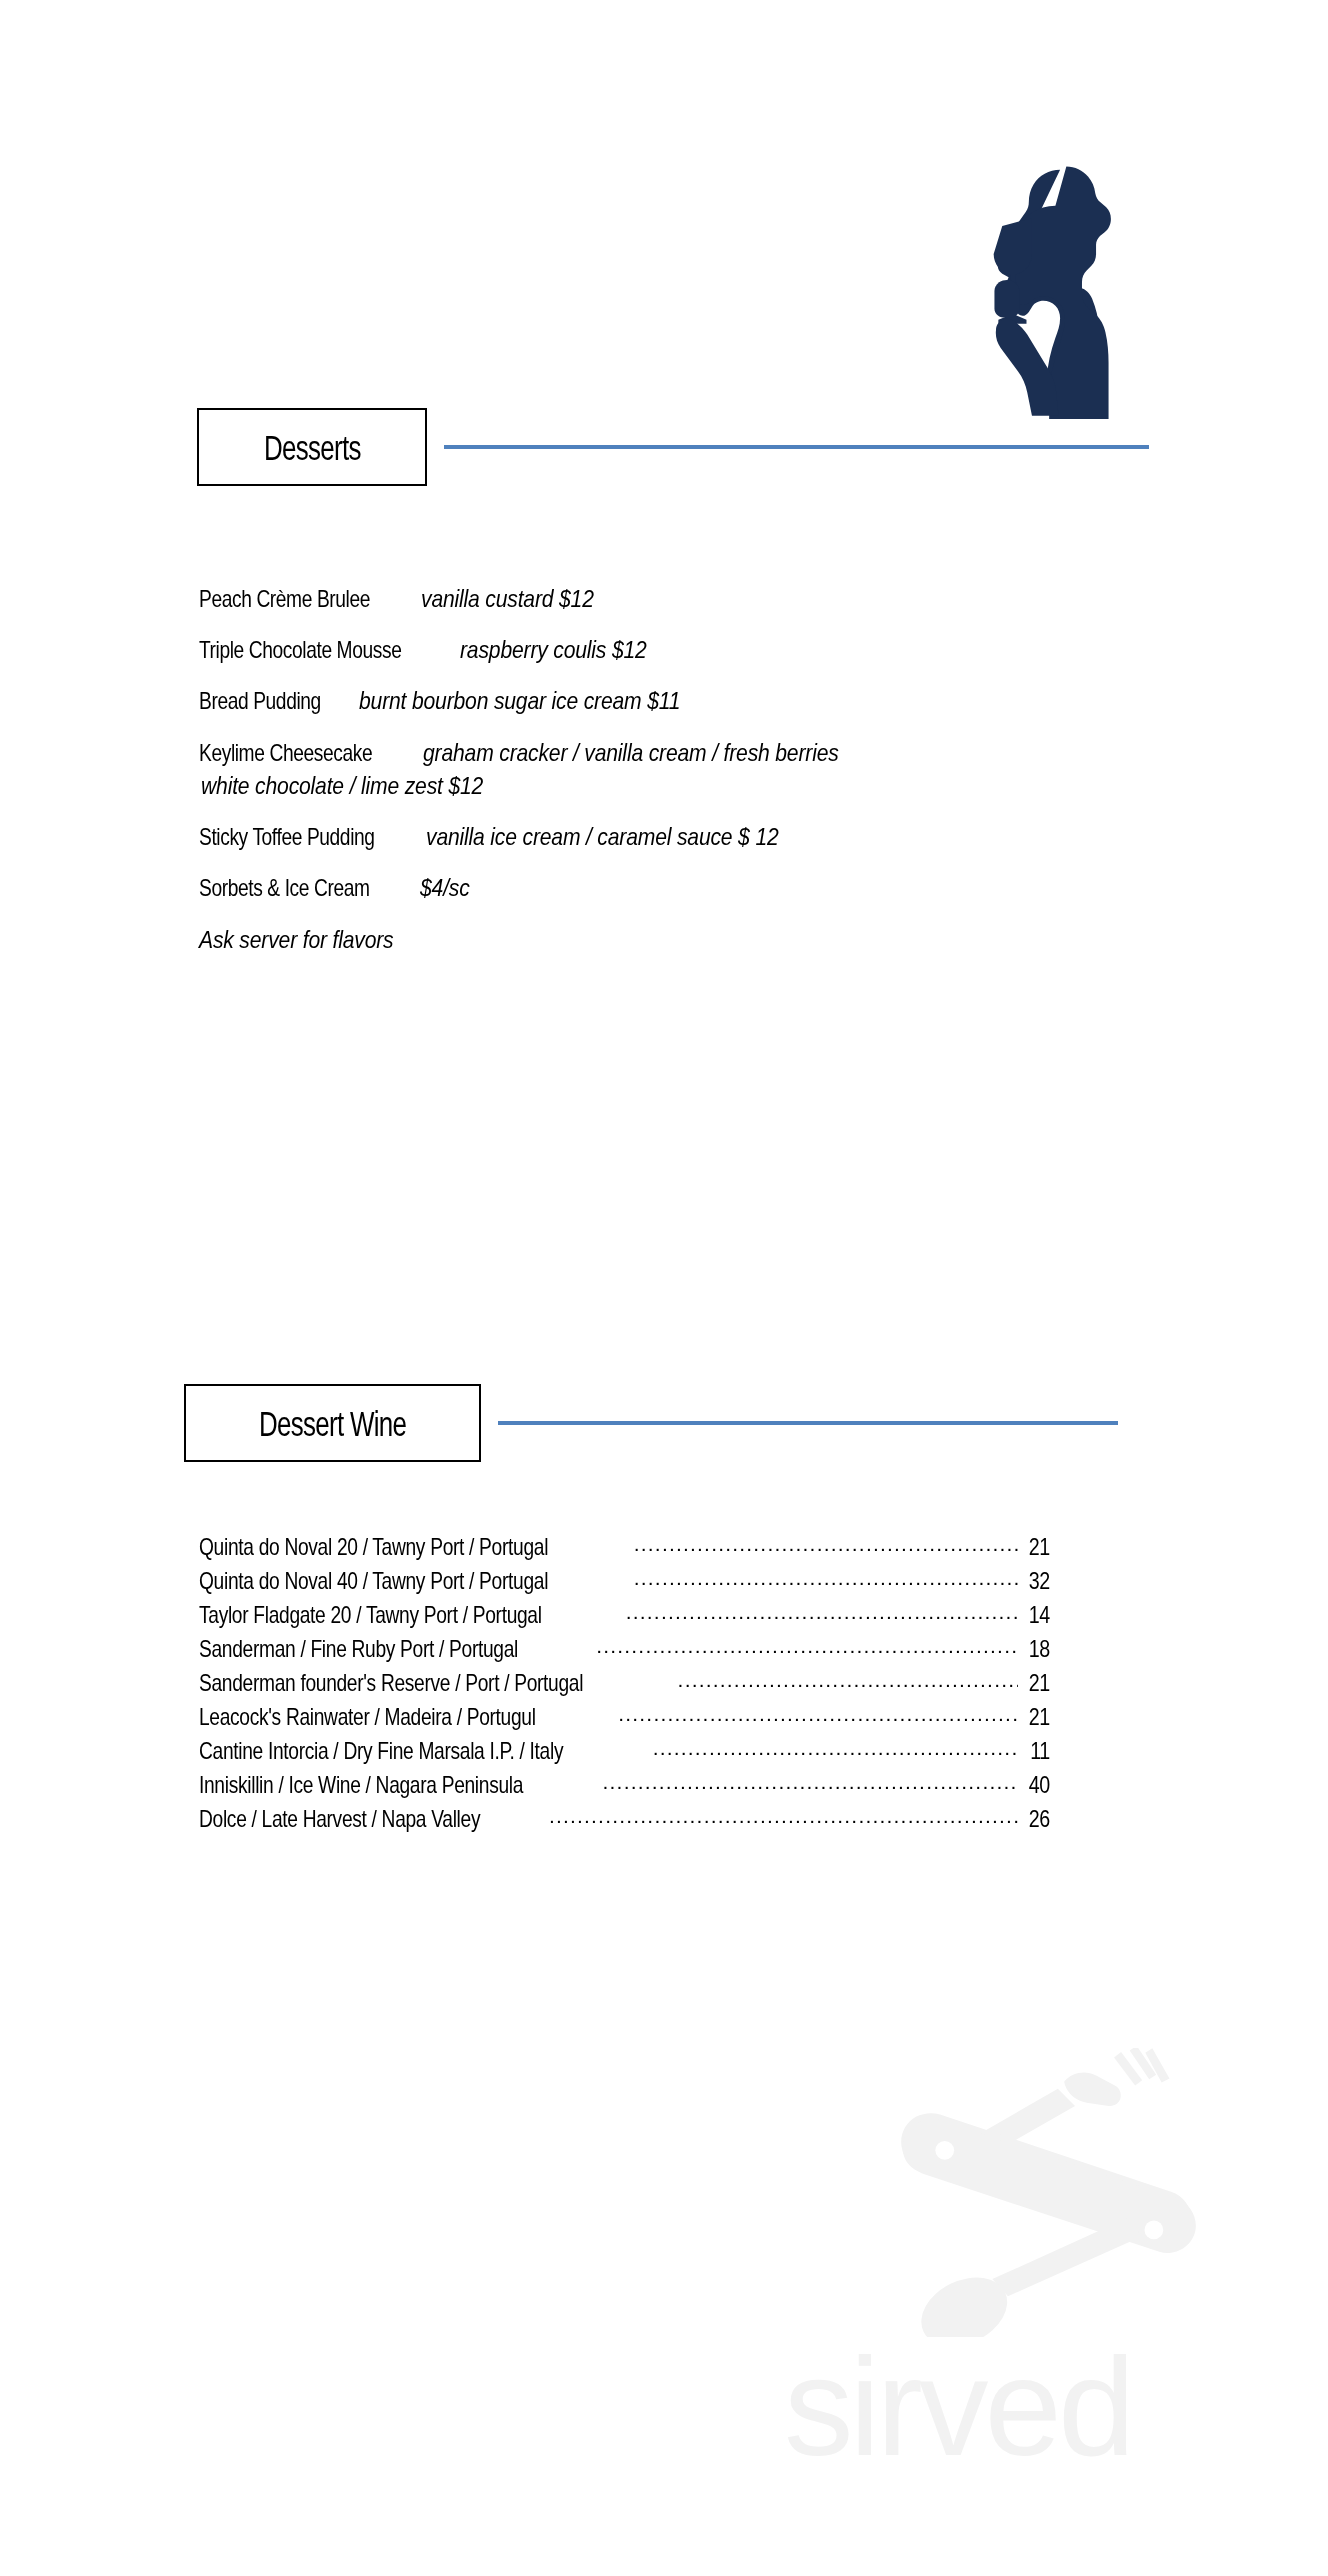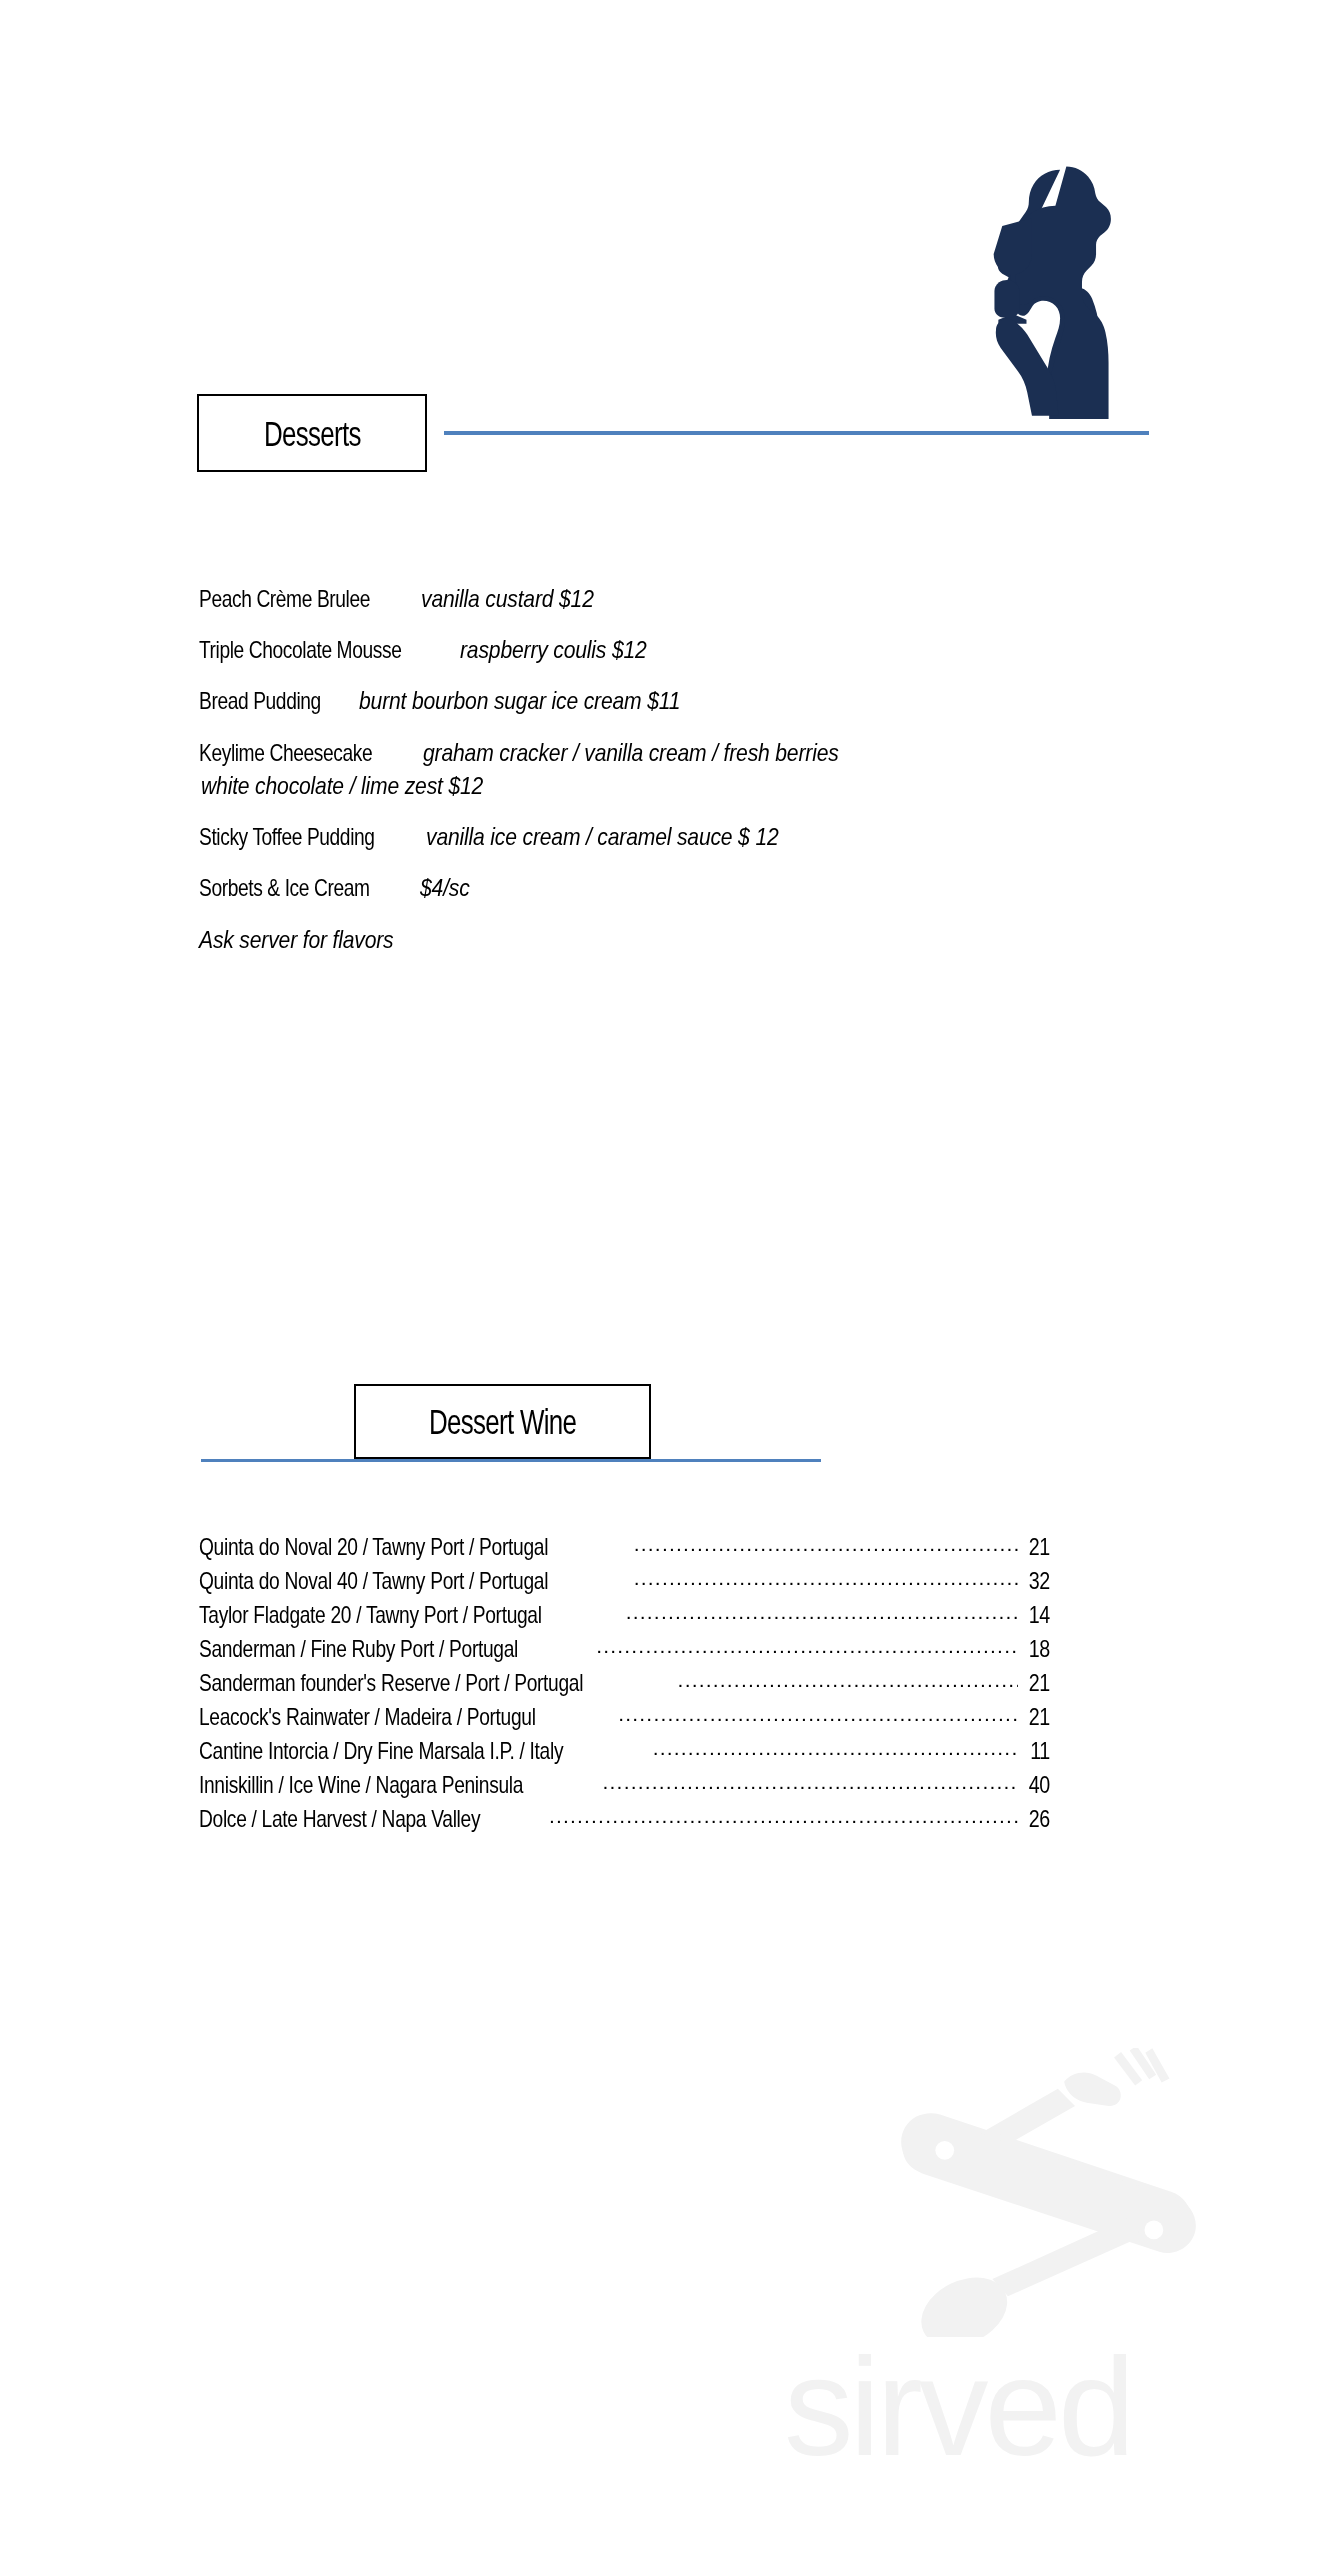--- a/index.html
+++ b/index.html
@@ -56,25 +56,25 @@
     line-height: 1;
   }
   .head-rule {
     height: 3.1px;
     background: #4f81bd;
     margin-left: 17px;
     position: relative;
     z-index: 1;
   }
 
-  #head-desserts { left: 197px; top: 394px; }
+  #head-desserts { left: 197px; top: 408px; }
   #head-desserts .head-box { width: 230px; }
   #head-desserts .head-rule { width: 705px; }
 
-  #head-dessert-wine { left: 184px; top: 1384px; flex-direction: column; }
+  #head-dessert-wine { left: 184px; top: 1384px; }
   #head-dessert-wine .head-box { width: 297px; }
   #head-dessert-wine .head-rule { width: 620px; }
 
   
   #desserts-list {
     position: absolute;
     left: 199px;
     top: 563px;
     width: 936px;
   }

